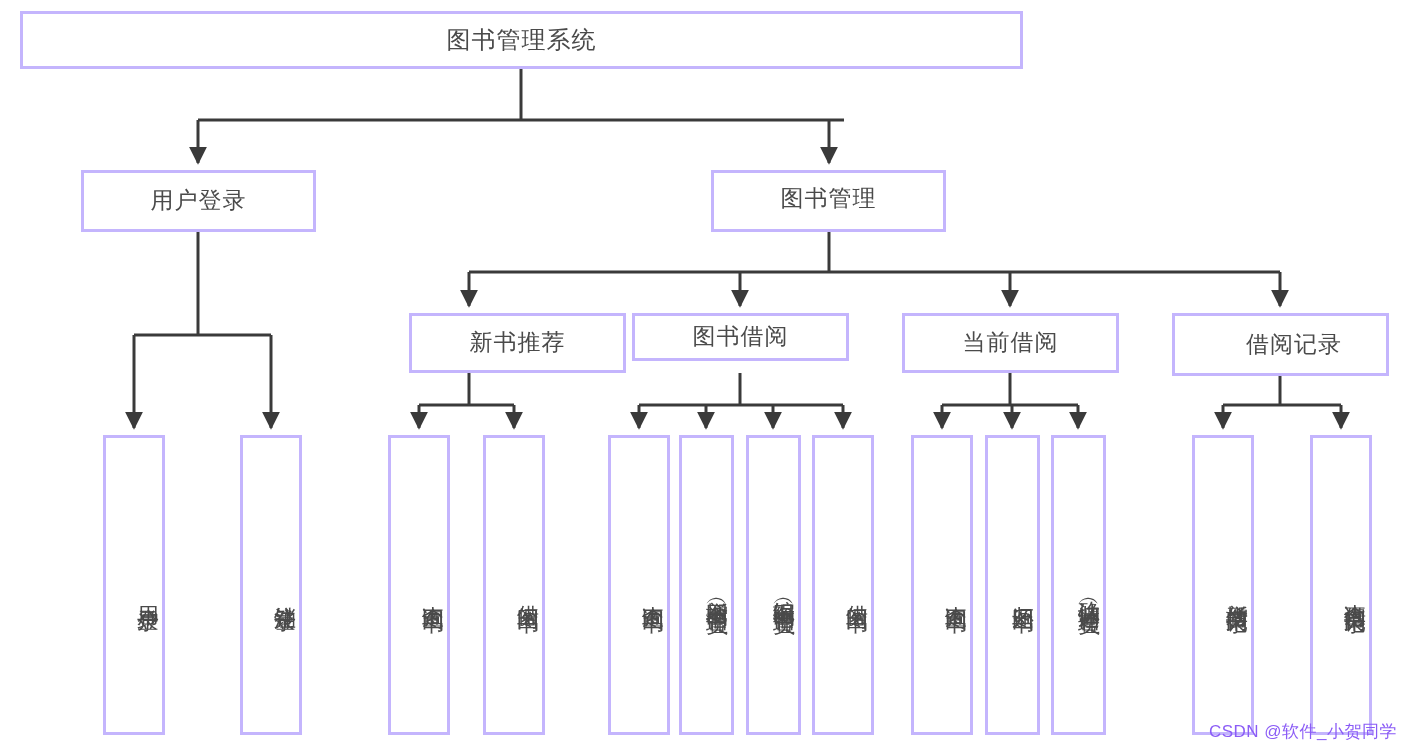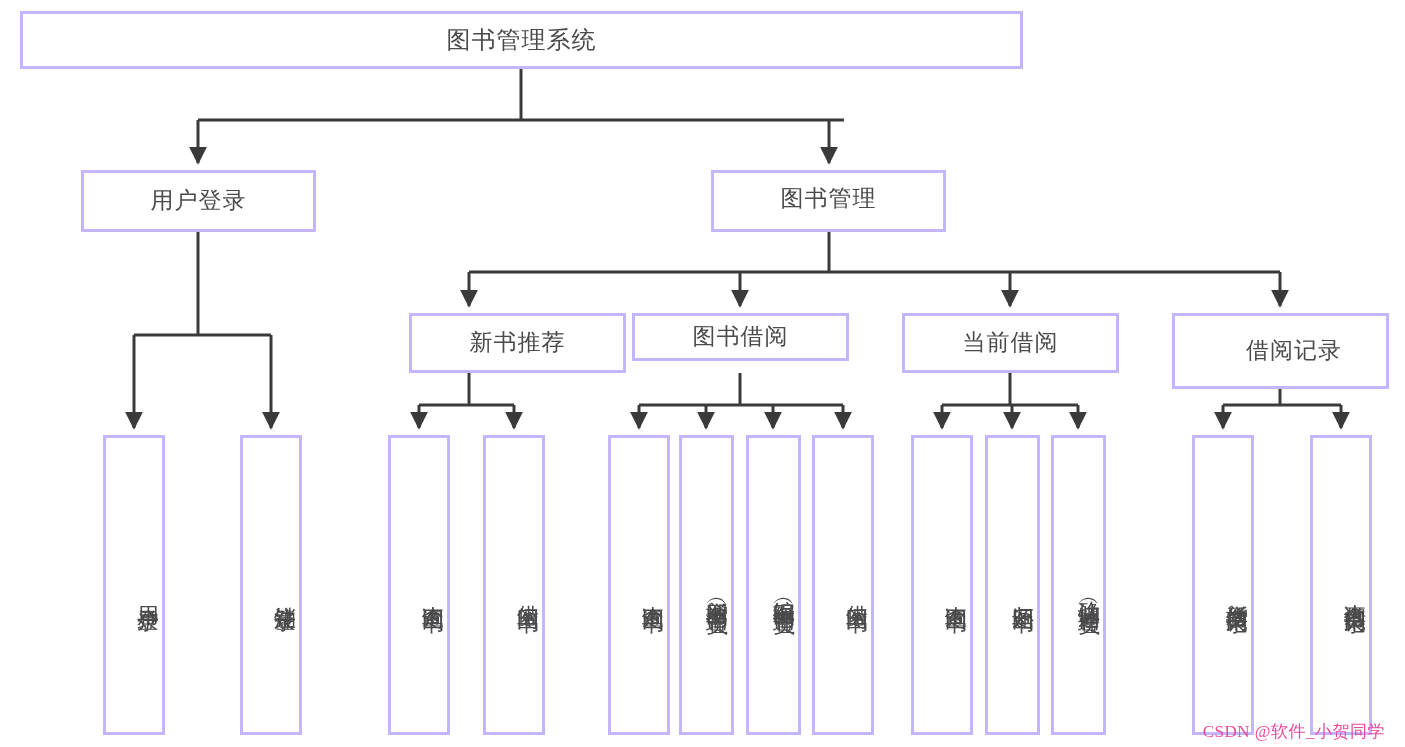--- a/index.html
+++ b/index.html
@@ -56,28 +56,27 @@
     writing-mode: vertical-rl;
     text-orientation: upright;
     display: block;
     white-space: nowrap;
   }
   #root-node {
     font-size: 24px;
   }
   .watermark {
     position: absolute;
-    right: 20px;
+    right: 8px;
     bottom: 4px;
     font-size: 17px;
-    color: #ec4899;
+    color: #8b5cf6;
     z-index: 5;
     white-space: nowrap;
     letter-spacing: 0.5px;
-    font-family: Liberation Serif, serif;
   }
 </style>
 </head>
 <body>
 
 <div id="canvas">
 
   <svg id="edges" viewBox="0 0 1405 747">
     <defs>
       <marker id="arrow" viewBox="0 0 10 10" refX="9" refY="5" markerWidth="6" markerHeight="6" orient="auto-start-reverse">
@@ -141,21 +140,21 @@
 
   <div class="node horiz" style="left:361px;top:313px;width:217px;height:60px;margin-left:48px;">
     <span>新书推荐</span>
   </div>
   <div class="node horiz" style="left:632px;top:313px;width:217px;height:48px;">
     <span>图书借阅</span>
   </div>
   <div class="node horiz" style="left:902px;top:313px;width:217px;height:60px;text-align:center;">
     <span>当前借阅</span>
   </div>
-  <div class="node horiz" style="left:1172px;top:313px;width:217px;height:76px;padding-left:27px;">
+  <div class="node horiz" style="left:1172px;top:313px;width:217px;height:63px;padding-left:27px;">
     <span>借阅记录</span>
   </div>
 
   <div class="node vert" style="left:103px;top:435px;width:62px;height:300px;">
     <span class="vlabel">用户登录</span>
   </div>
   <div class="node vert" style="left:240px;top:435px;width:62px;height:300px;">
     <span class="vlabel">注销登录</span>
   </div>
   <div class="node vert" style="left:388px;top:435px;width:62px;height:300px;">

